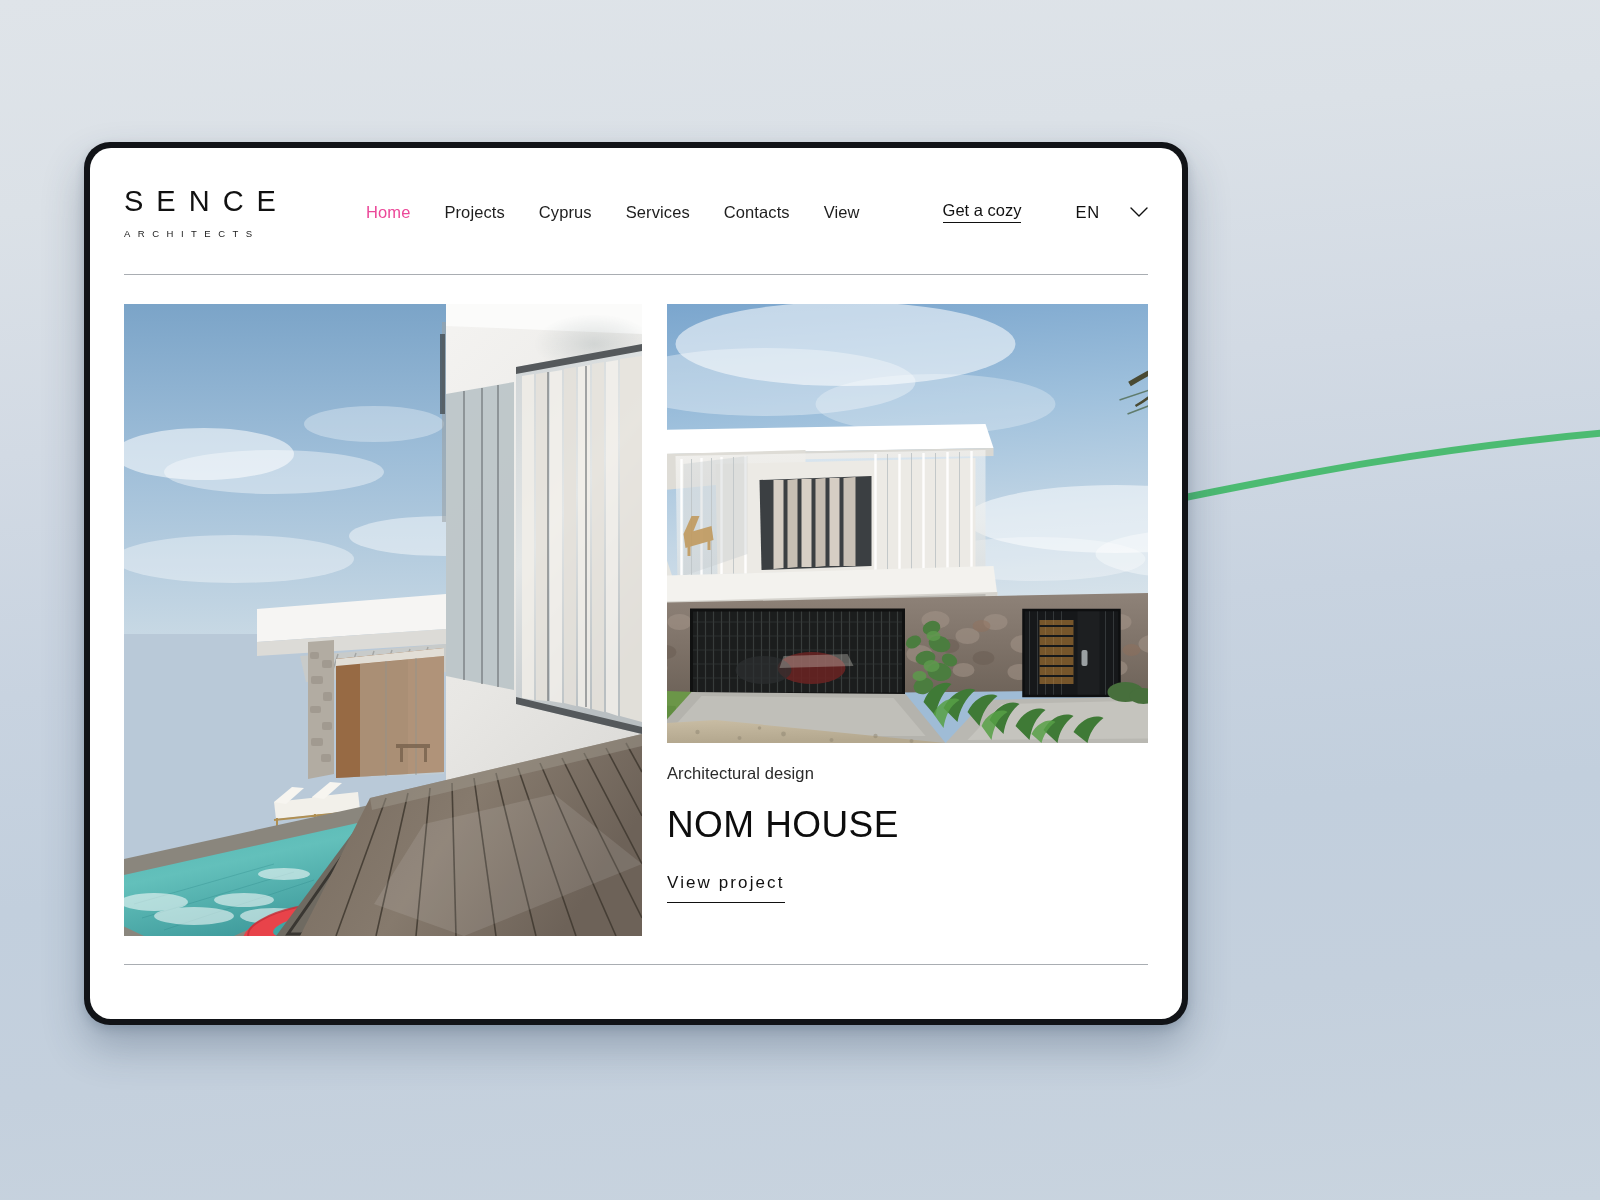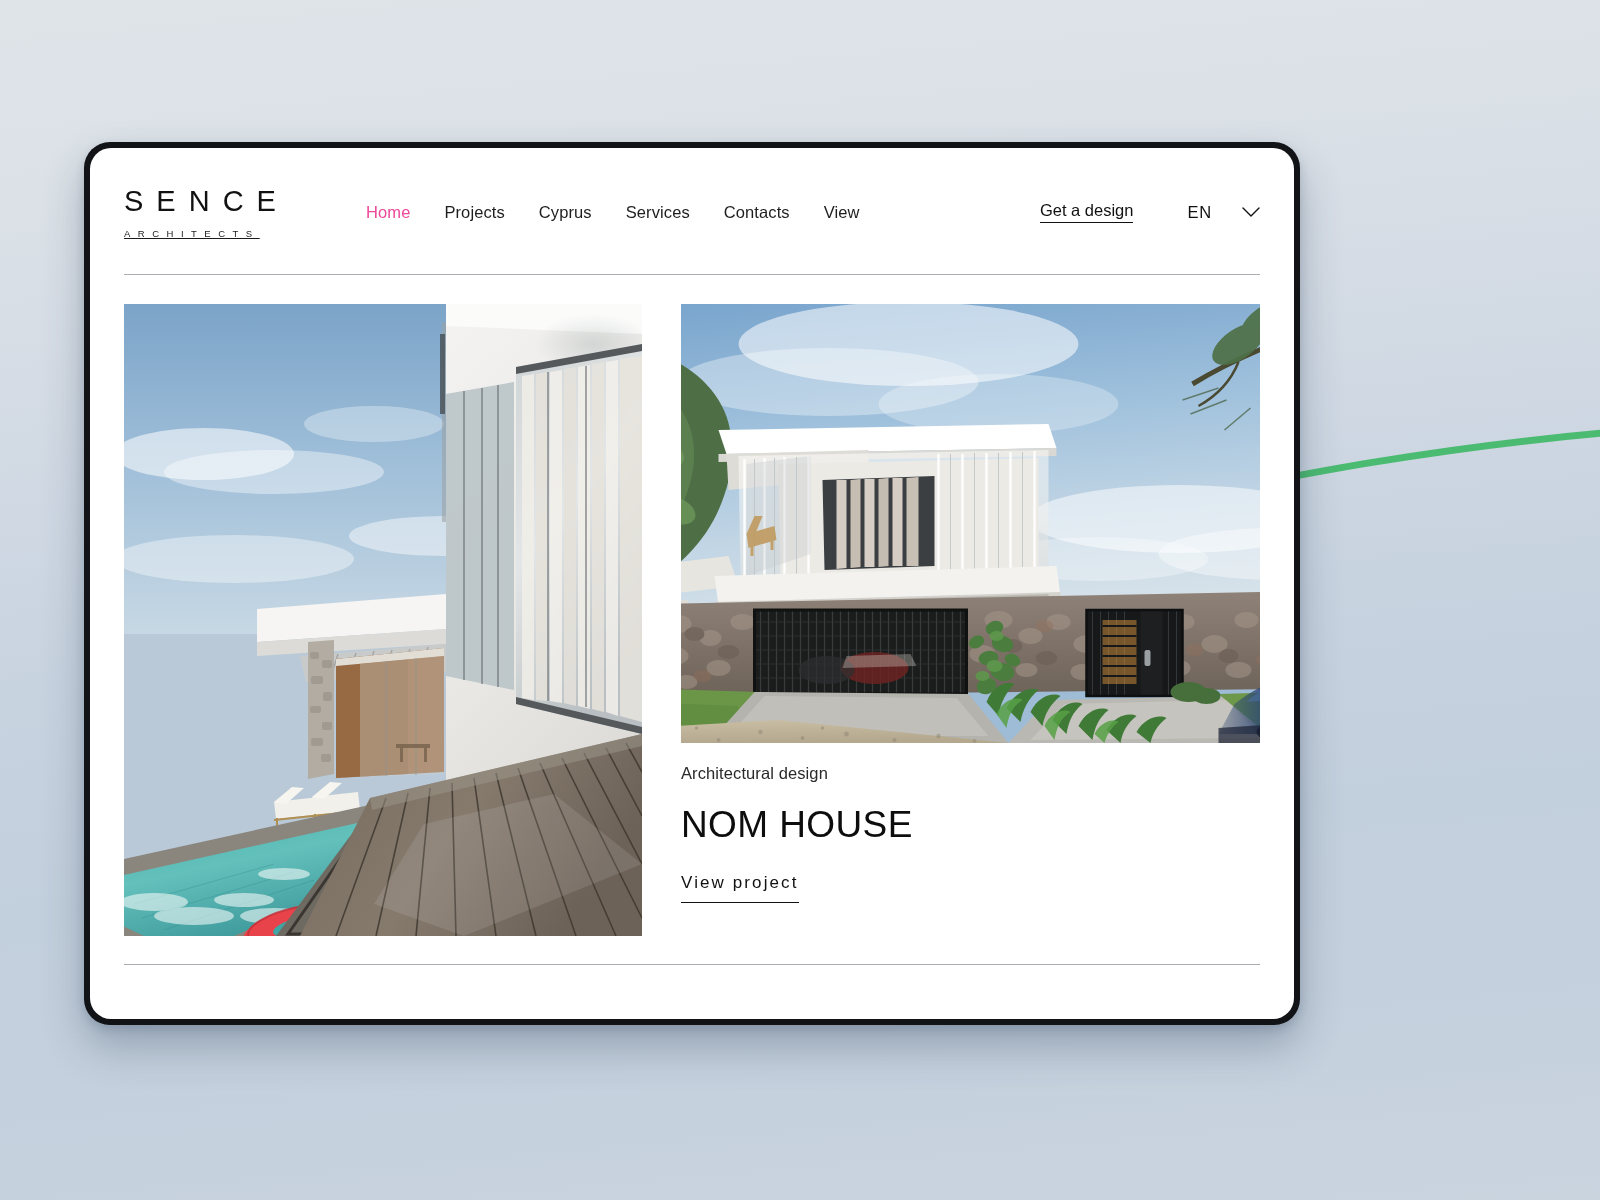--- a/index.html
+++ b/index.html
@@ -35,21 +35,21 @@
     height: 260px;
     pointer-events: none;
     z-index: 1;
   }
 
   
   #device-frame {
     position: absolute;
     left: 84px;
     top: 142px;
-    width: 1216px;
+    width: 1104px;
     height: 883px;
     background: #111317;
     border-radius: 26px;
     padding: 6px;
     box-shadow: 0 22px 42px rgba(40,60,85,0.30),
                 0 4px 10px rgba(40,60,85,0.18);
     z-index: 3;
   }
 
   #viewport {
@@ -79,21 +79,20 @@
     line-height: 1;
     white-space: nowrap;
   }
   #brand-subtitle {
     font-size: 9.5px;
     letter-spacing: 7.5px;
     color: #1a1a1a;
     margin-top: 12px;
     white-space: nowrap;
     font-weight: 400;
-    text-decoration: underline;
   }
 
   
   #main-nav {
     display: flex;
     align-items: center;
     gap: 34px;
     margin-left: 52px;
     padding-top: 2px;
   }
@@ -140,21 +139,21 @@
   
   .rule {
     height: 1px;
     background: #a9adb2;
     margin: 0 34px;
   }
 
   
   #content {
     display: flex;
-    gap: 39px;
+    gap: 25px;
     padding: 29px 34px 0 34px;
   }
 
   
   #project-image-left {
     position: relative;
     width: 518px;
     height: 632px;
     overflow: hidden;
     flex: 0 0 auto;
@@ -247,21 +246,21 @@
         <nav id="main-nav">
           <a class="nav-link is-active">Home</a>
           <a class="nav-link">Projects</a>
           <a class="nav-link">Cyprus</a>
           <a class="nav-link">Services</a>
           <a class="nav-link">Contacts</a>
           <a class="nav-link">View</a>
         </nav>
 
         <div id="header-actions">
-          <a id="quote-link">Get a design</a>
+          <a id="quote-link">Get a cozy</a>
 
           <div id="language-switcher">
             <span id="language-code">EN</span>
             <svg id="chevron-down-icon" width="18" height="11" viewBox="0 0 18 11">
               <path d="M1 1 L9 9 L17 1" stroke="#111" stroke-width="1.4" fill="none" stroke-linecap="round" stroke-linejoin="round"></path>
             </svg>
           </div>
         </div>
       </header>
 

